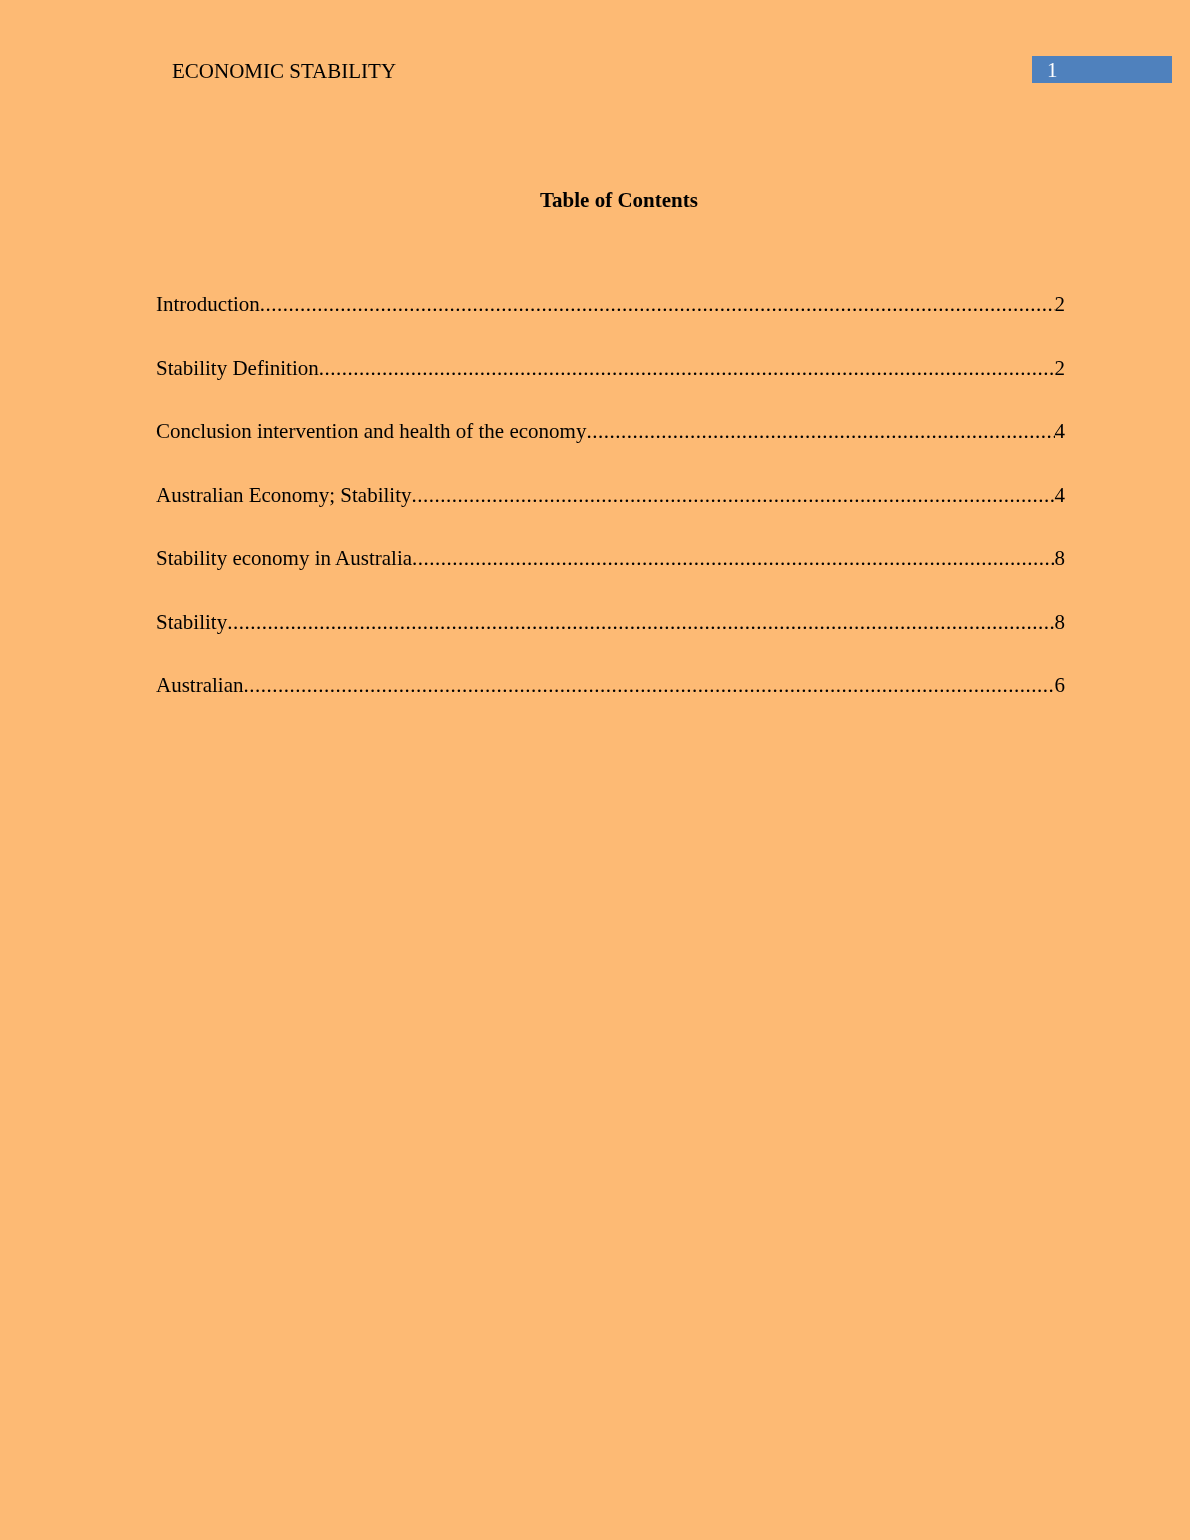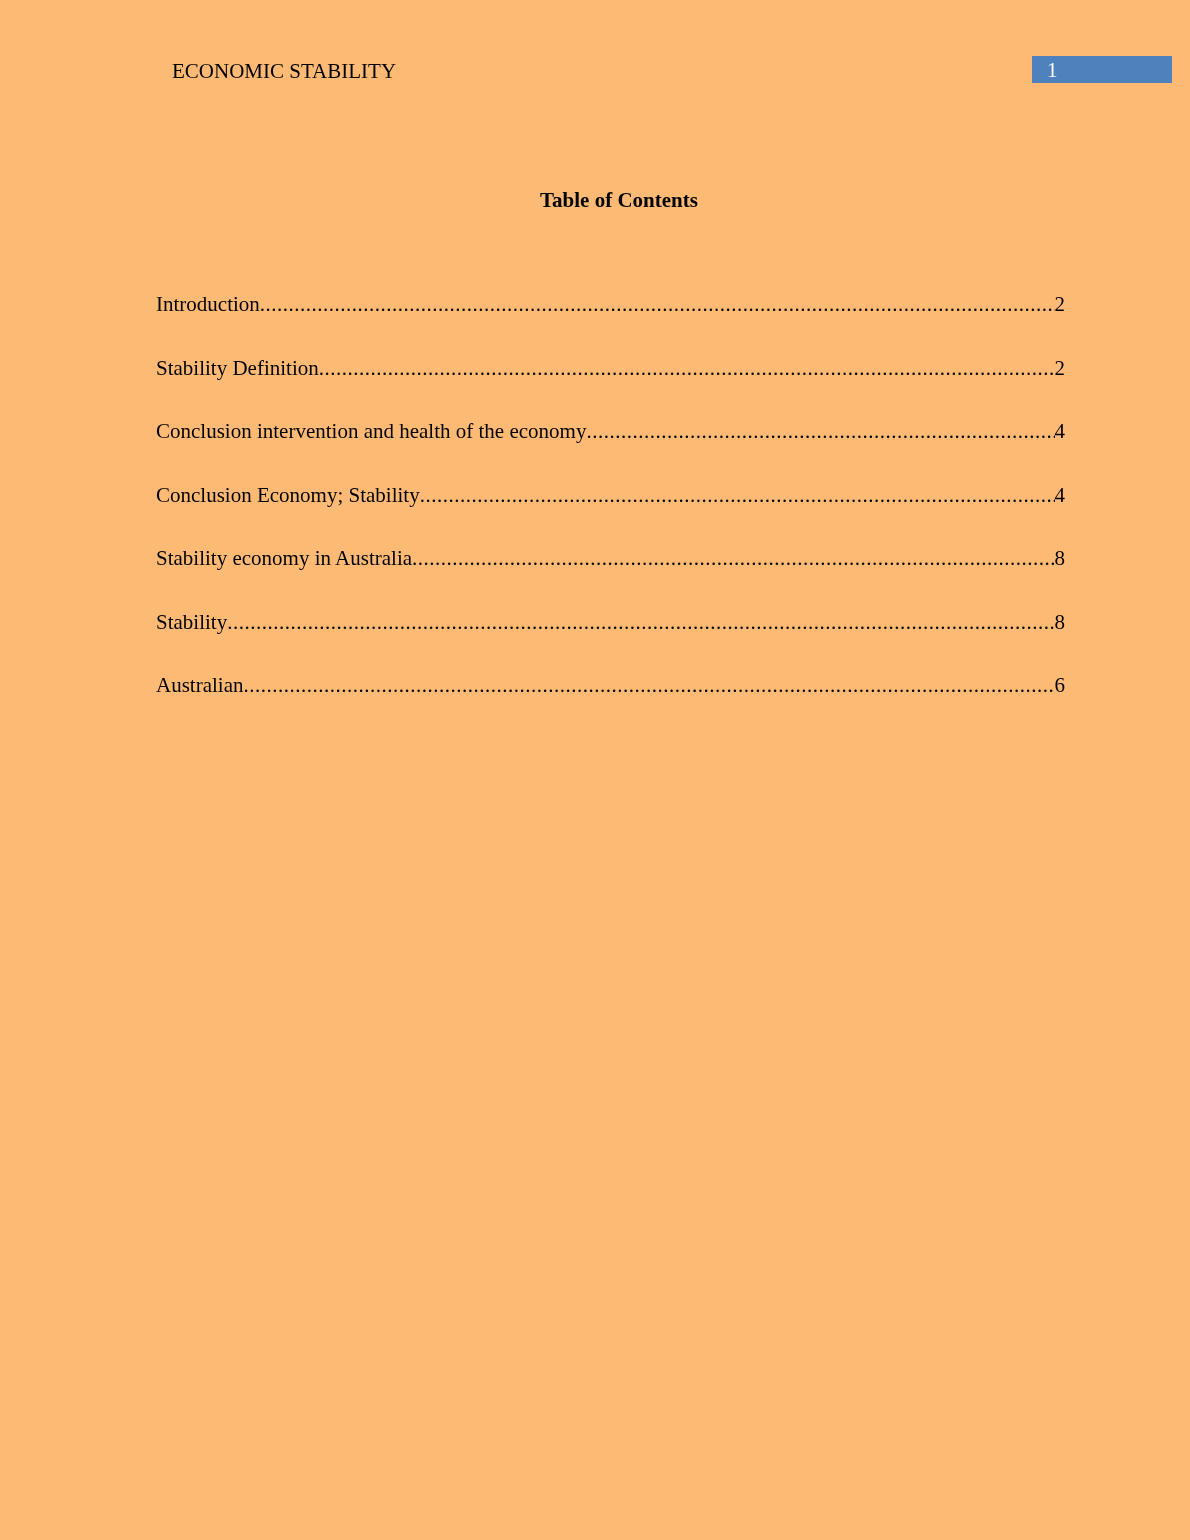--- a/index.html
+++ b/index.html
@@ -116,21 +116,21 @@
       <span class="toc-label">Stability Definition</span>
       <span class="toc-leader"></span>
       <span class="toc-page">2</span>
     </li>
     <li class="toc-entry">
       <span class="toc-label">Conclusion intervention and health of the economy</span>
       <span class="toc-leader"></span>
       <span class="toc-page">4</span>
     </li>
     <li class="toc-entry">
-      <span class="toc-label">Conclusion Economy; Stability</span>
+      <span class="toc-label">Australian Economy; Stability</span>
       <span class="toc-leader"></span>
       <span class="toc-page">4</span>
     </li>
     <li class="toc-entry">
       <span class="toc-label">Stability economy in Australia</span>
       <span class="toc-leader"></span>
       <span class="toc-page">8</span>
     </li>
     <li class="toc-entry">
       <span class="toc-label">Stability</span>

